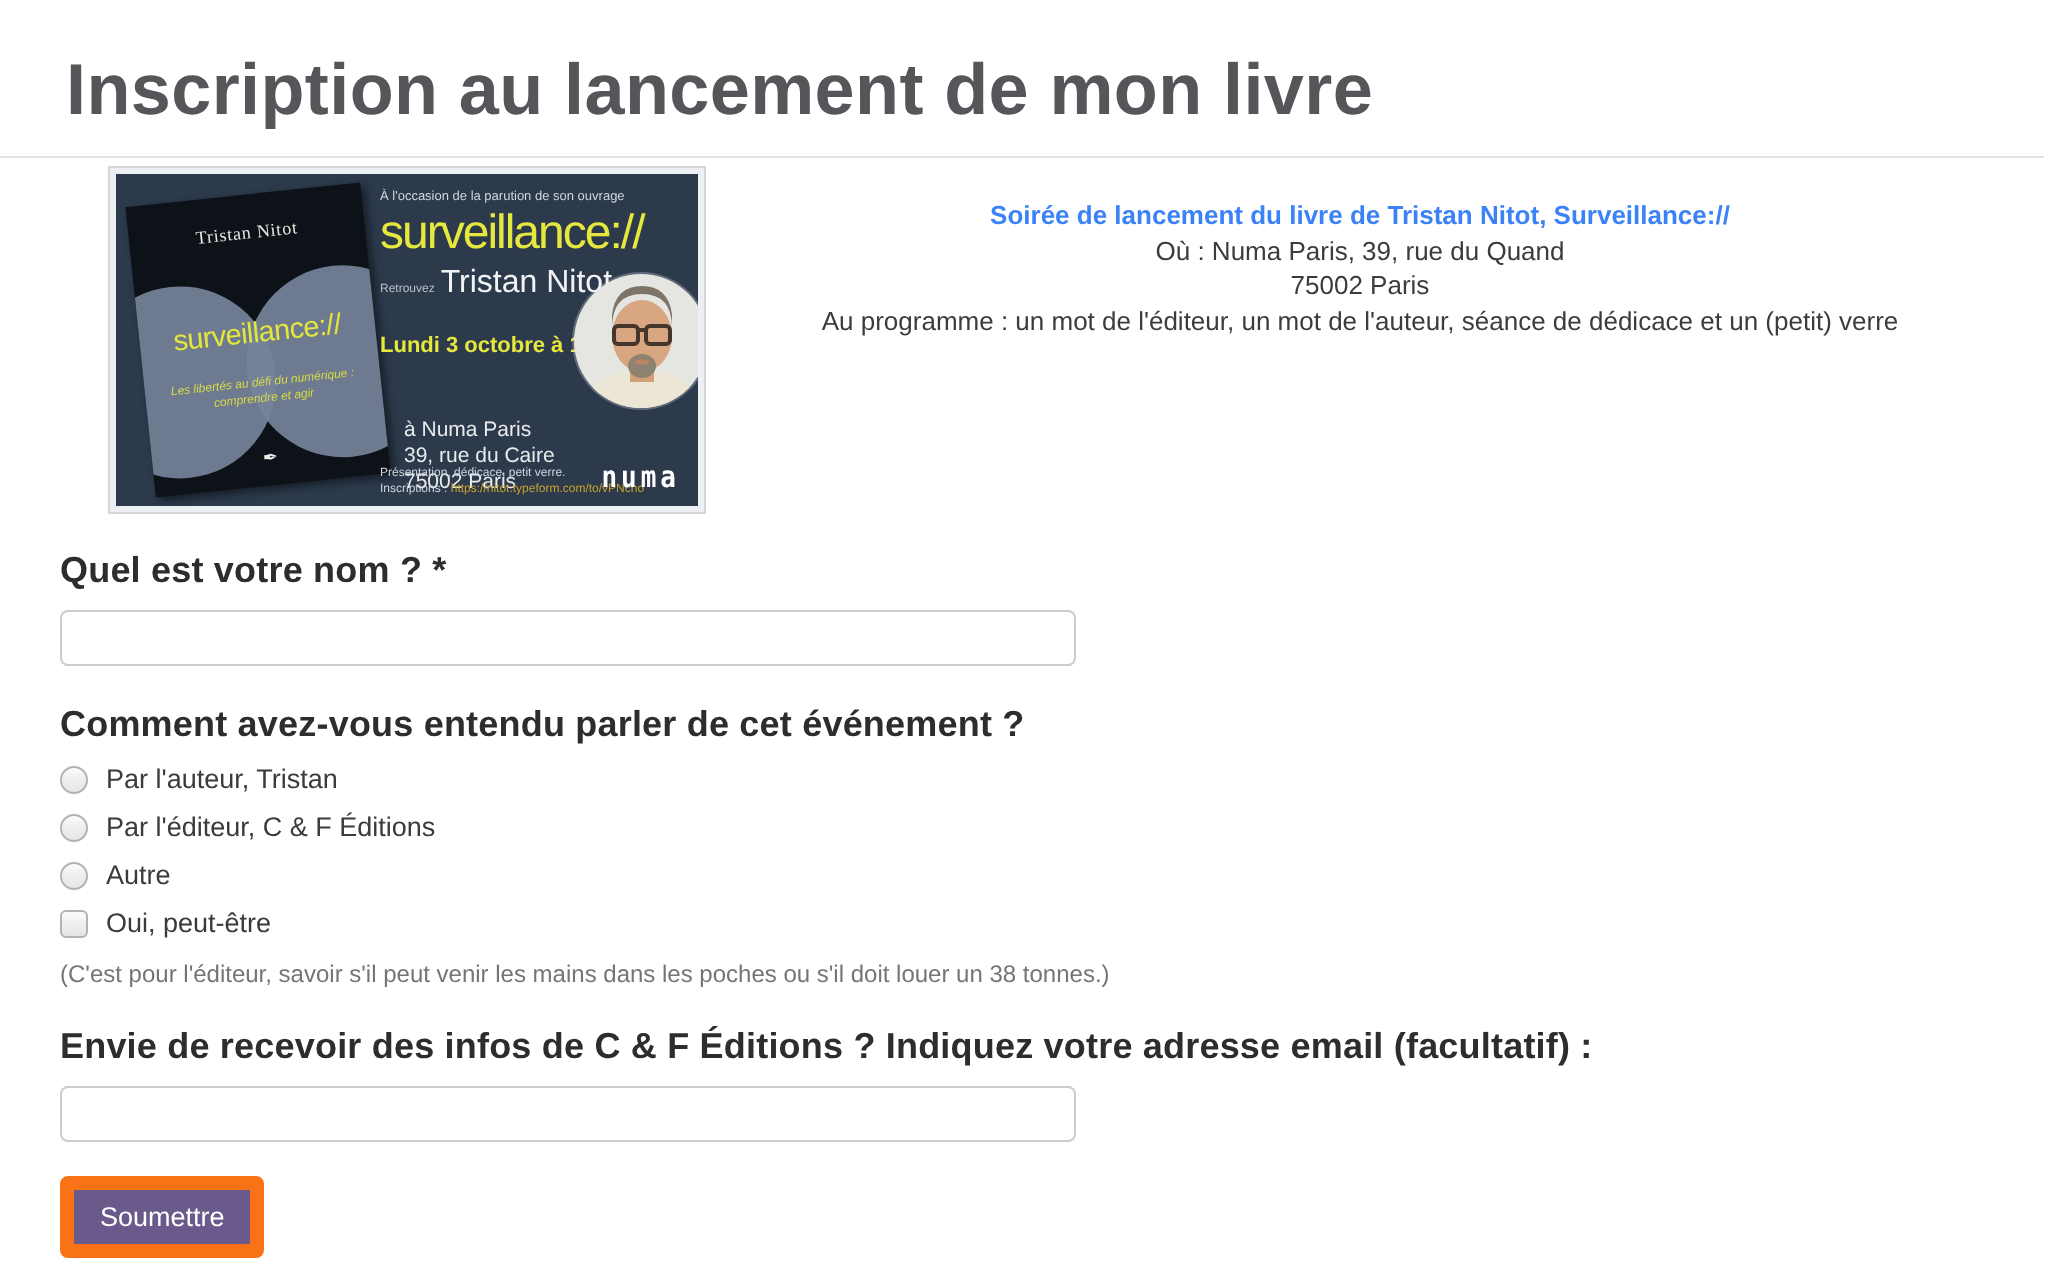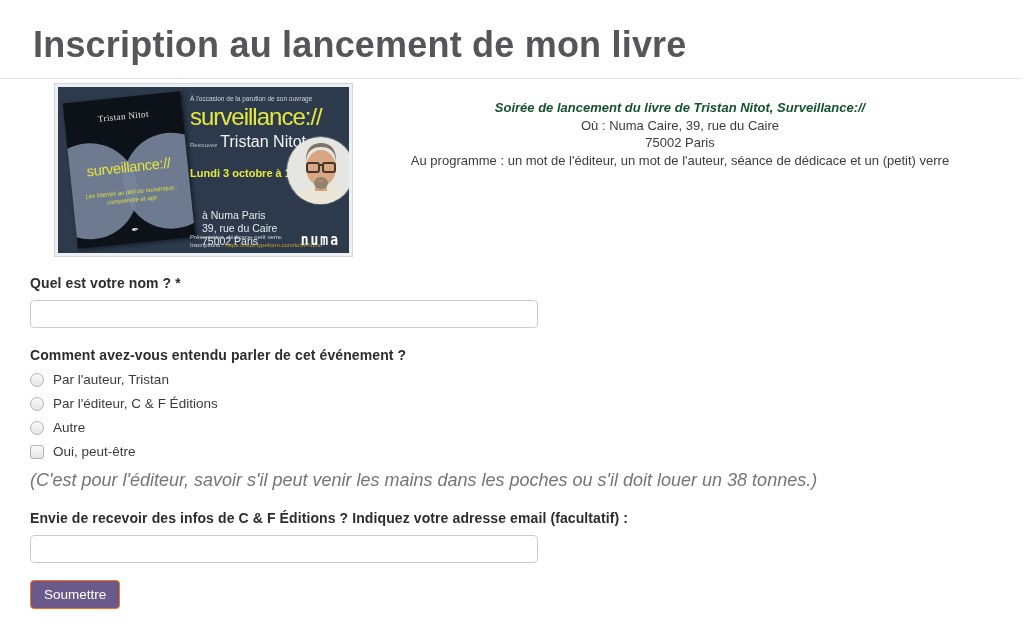--- a/index.html
+++ b/index.html
@@ -82,51 +82,51 @@
     box-shadow: 0 0 0 1px rgba(255,255,255,.25);
   }
   .numa-logo {
     position: absolute; right: 9px; bottom: 6px;
     color: #ffffff; font-family: "DejaVu Sans Mono", monospace;
     font-weight: bold; font-size: 13px; letter-spacing: 2px;
     transform: scaleY(1.15);
   }
 
   .event-details { flex: 1 1 auto; text-align: center; padding-top: 15px; font-size: 13px; line-height: 17.5px; color: #3c3c3c; }
-  .event-details .line.bold { font-weight: bold; color: #14532d; font-style: italic; }
+  .event-details .line.bold { font-weight: bold; color: #3b82f6; }
   .event-details a { color: #4580a4; text-decoration: underline; cursor: pointer; }
 
   
   form.registration-form { margin: 10px 0 0 30px; }
   label.question {
-    display: block; font-weight: bold; font-size: 14px; color: #2d2d2d;
+    display: block; font-weight: bold; font-size: 18px; color: #2d2d2d;
     margin: 19px 0 9px 0; letter-spacing: 0.1px;
   }
   input.text-input {
     display: block; width: 508px; height: 28px;
     border: 1px solid #cccccc; border-radius: 4px;
     padding: 3px 9px; font-size: 13px; color: #333;
     background: #ffffff; outline: none;
   }
   .option-row { display: flex; align-items: center; margin: 9px 0; }
   .option-row .opt-label { font-size: 13.5px; color: #3b3b3b; margin-left: 9px; }
   input.radio, input.checkbox {
     -webkit-appearance: none; appearance: none;
     width: 14px; height: 14px; margin: 0; flex: 0 0 auto;
     border: 1px solid #b3b3b3;
     background: linear-gradient(#fbfbfb, #e4e4e4);
     cursor: pointer;
   }
   input.radio { border-radius: 50%; }
   input.checkbox { border-radius: 3px; }
-  .help-text { font-size: 18px; color: #757575; margin-top: 11px; font-style: italic; }
+  .help-text { font-size: 12px; color: #757575; margin-top: 11px; }
   button.submit-btn {
     margin-top: 17px;
     background: #6a5a8c; color: #ffffff;
-    border: 1px solid #f97316; border-radius: 4px;
+    border: 7px solid #f97316; border-radius: 4px;
     padding: 6px 13px; font-size: 13.5px;
     font-family: "Liberation Sans", sans-serif;
     cursor: pointer; display: block;
   }
 </style>
 </head>
 <body>
 
 <div class="page">
 
@@ -180,21 +180,21 @@
           <ellipse cx="34" cy="46" rx="7" ry="6" fill="#8e8371"></ellipse>
           <ellipse cx="34" cy="44" rx="3.5" ry="1.4" fill="#bc8465"></ellipse>
         </svg>
       </div>
 
       <div class="numa-logo">numa</div>
     </div>
 
     <div class="event-details">
       <div class="line bold">Soirée de lancement du livre de Tristan Nitot, Surveillance://</div>
-      <div class="line">Où : Numa Caire, 39, rue du Caire</div>
+      <div class="line">Où : Numa Paris, 39, rue du Quand</div>
       <div class="line">75002 Paris</div>
       <div class="line">Au programme : un mot de l'éditeur, un mot de l'auteur, séance de dédicace et un (petit) verre</div>
     </div>
   </div>
 
   <form class="registration-form">
 
     <label class="question">Quel est votre nom ? *</label>
     <input class="text-input" type="text" value="" style="">
 

